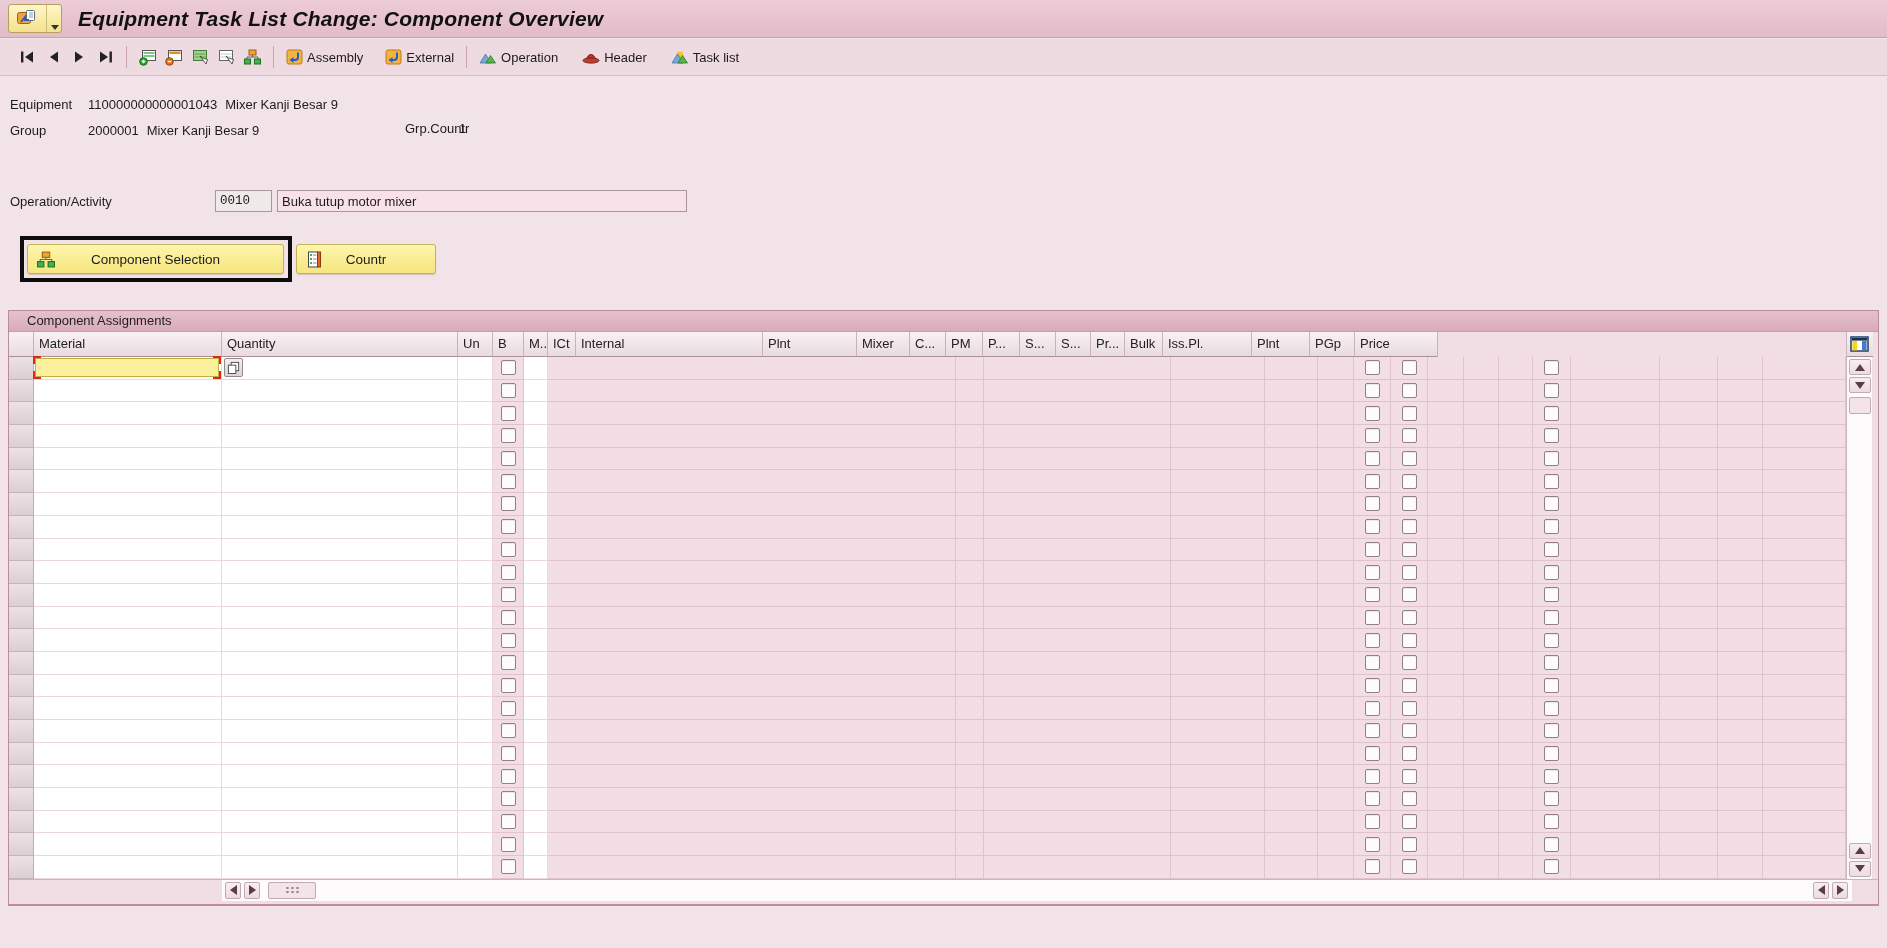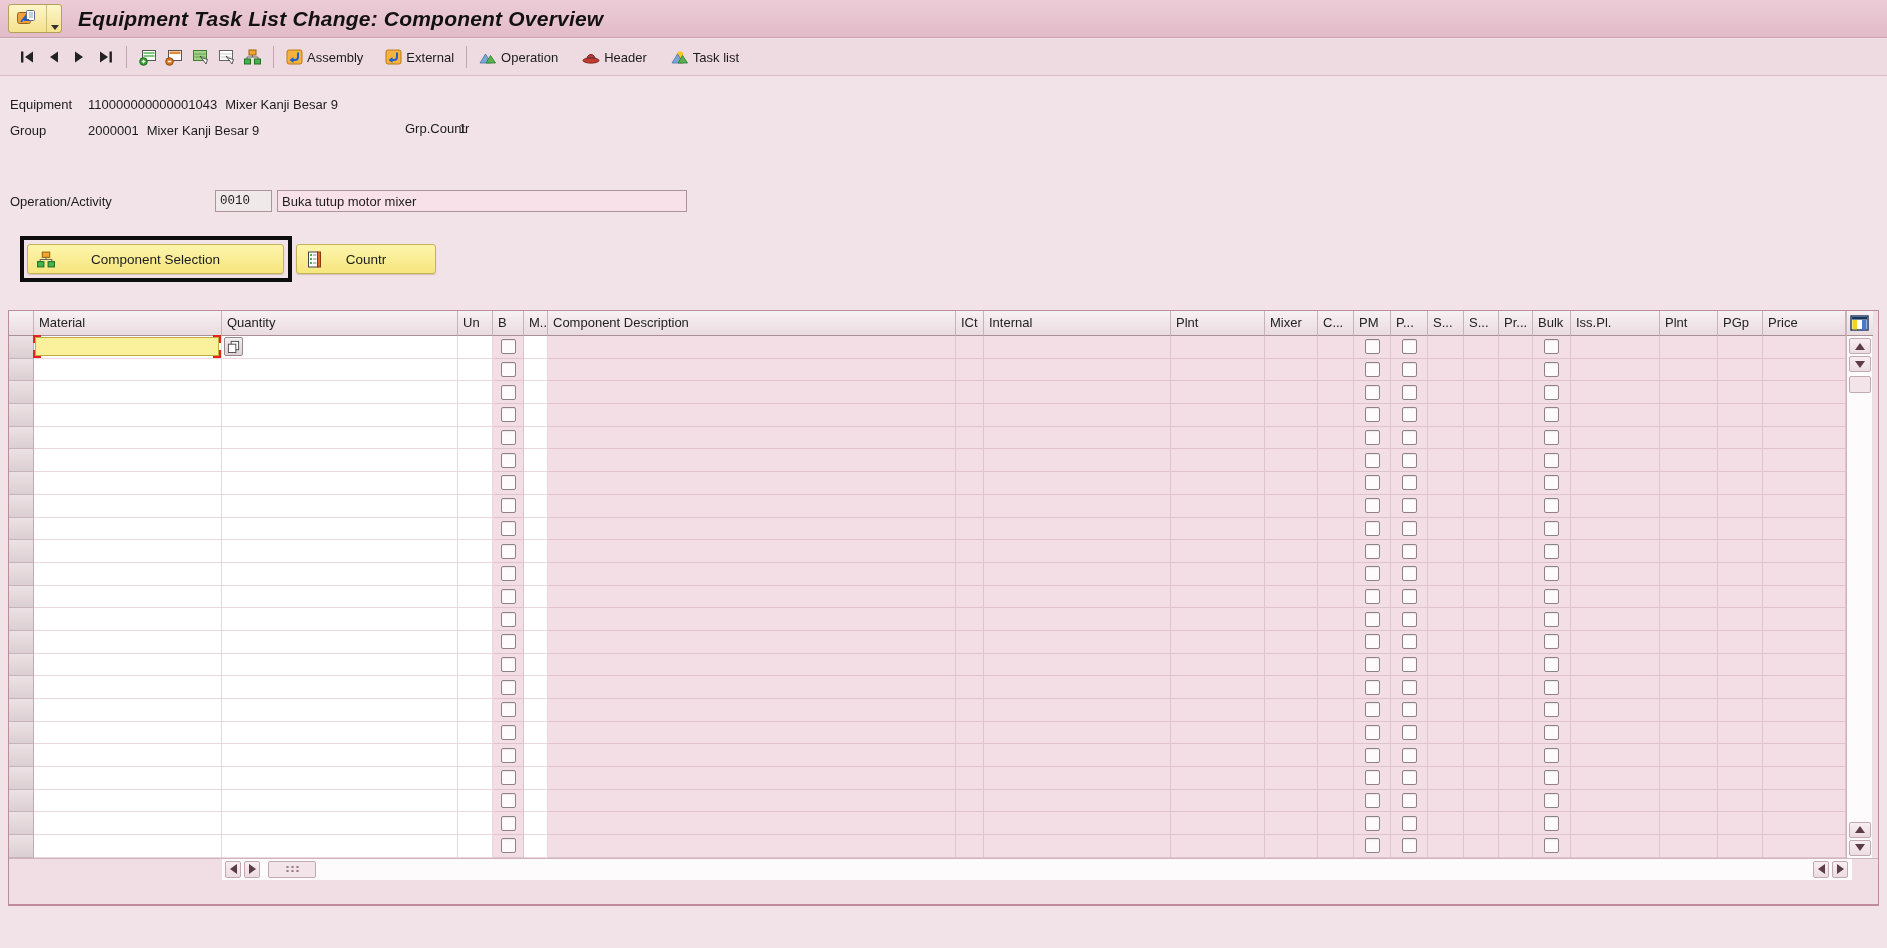--- a/index.html
+++ b/index.html
@@ -331,31 +331,31 @@
     <rect x="11.5" y="1" width="3" height="15" fill="#e2642a" stroke="#8a3a12"></rect>
     <rect x="4" y="3" width="2" height="2" fill="#46b24f"></rect>
       <rect x="4" y="7" width="2" height="2" fill="#46b24f"></rect>
       <rect x="4" y="11" width="2" height="2" fill="#46b24f"></rect>
     <path d="M7 4 h3.5 M7 8 h3.5 M7 12 h3.5" stroke="#888" stroke-width="1"></path>
   </svg>
   <span>Countr</span>
 </div>
 
 <div class="tframe">
+  <div class="tcaption">Component Assignments</div>
 
   <div class="grid-wrap">
     <div class="grid" id="grid">
         <div class="t-hrow">
           <div class="h-cell" style="width: 25px;"></div>
           <div class="h-cell" style="width: 188px;">Material</div>
           <div class="h-cell" style="width: 236px;">Quantity</div>
           <div class="h-cell" style="width: 35px;">Un</div>
           <div class="h-cell" style="width: 31px;">B</div>
           <div class="h-cell" style="width: 24px;">M..</div>
-          <div class="h-cell" style="width: 408px;">Component Description</div>
           <div class="h-cell" style="width: 28px;">ICt</div>
           <div class="h-cell" style="width: 187px;">Internal</div>
           <div class="h-cell" style="width: 94px;">Plnt</div>
           <div class="h-cell" style="width: 53px;">Mixer</div>
           <div class="h-cell" style="width: 36px;">C...</div>
           <div class="h-cell" style="width: 37px;">PM</div>
           <div class="h-cell" style="width: 37px;">P...</div>
           <div class="h-cell" style="width: 36px;">S...</div>
           <div class="h-cell" style="width: 35px;">S...</div>
           <div class="h-cell" style="width: 34px;">Pr...</div>

